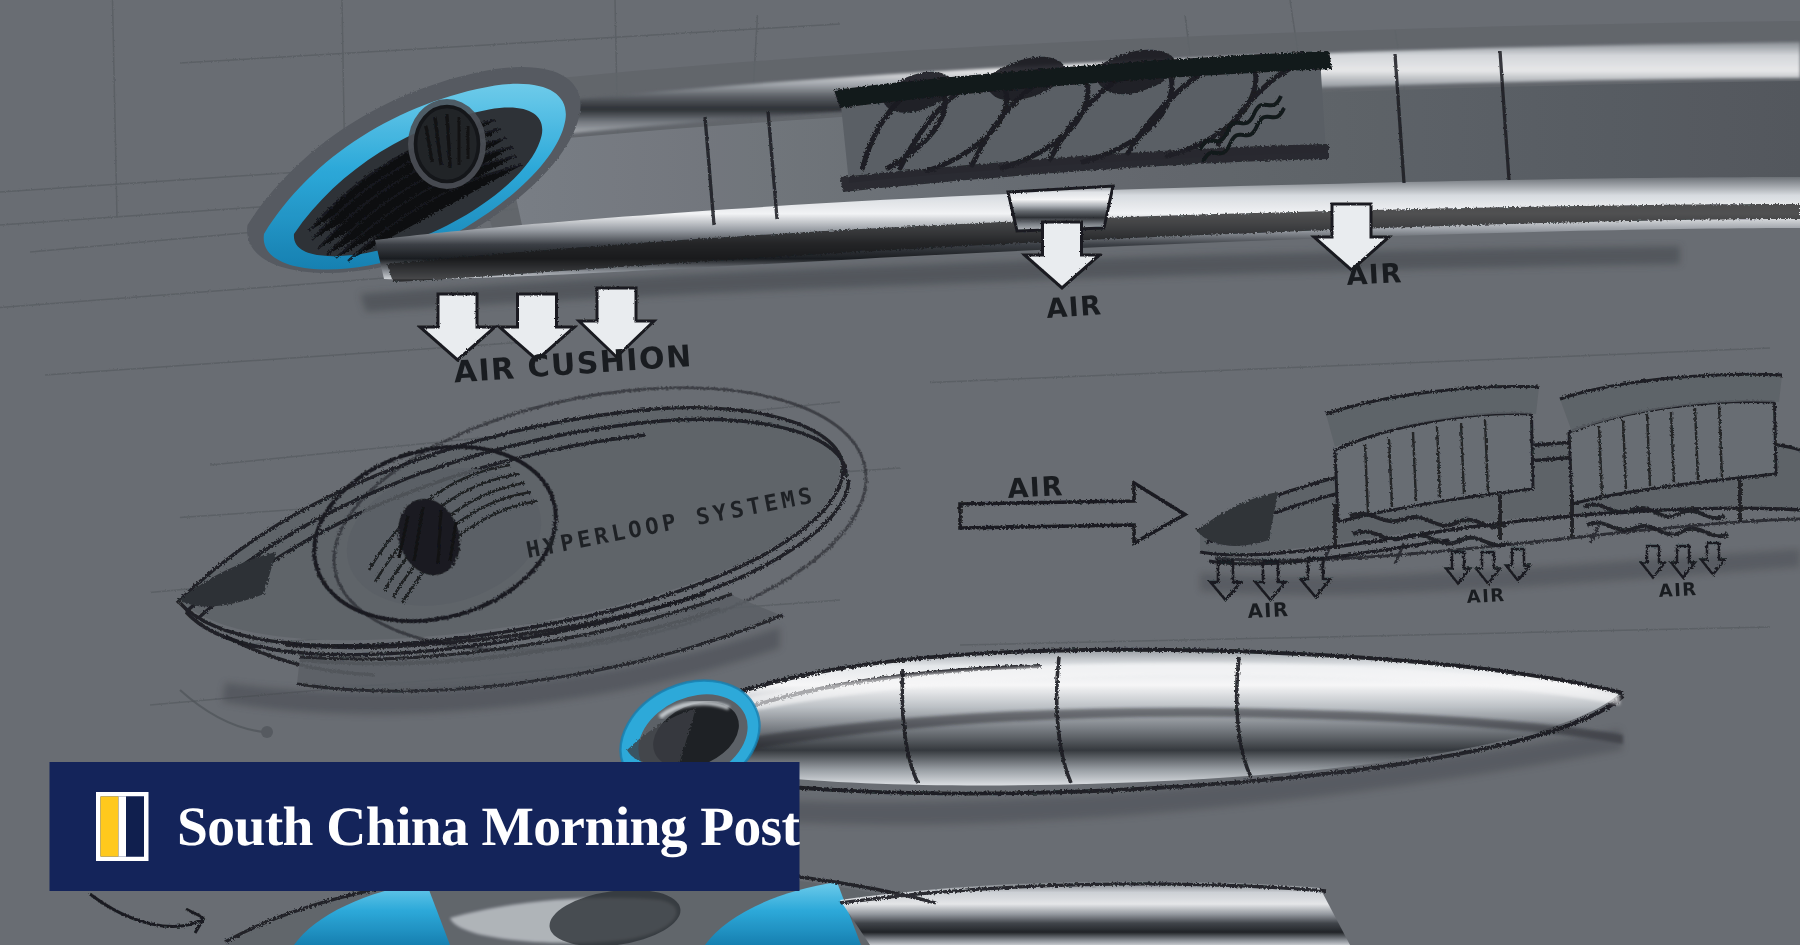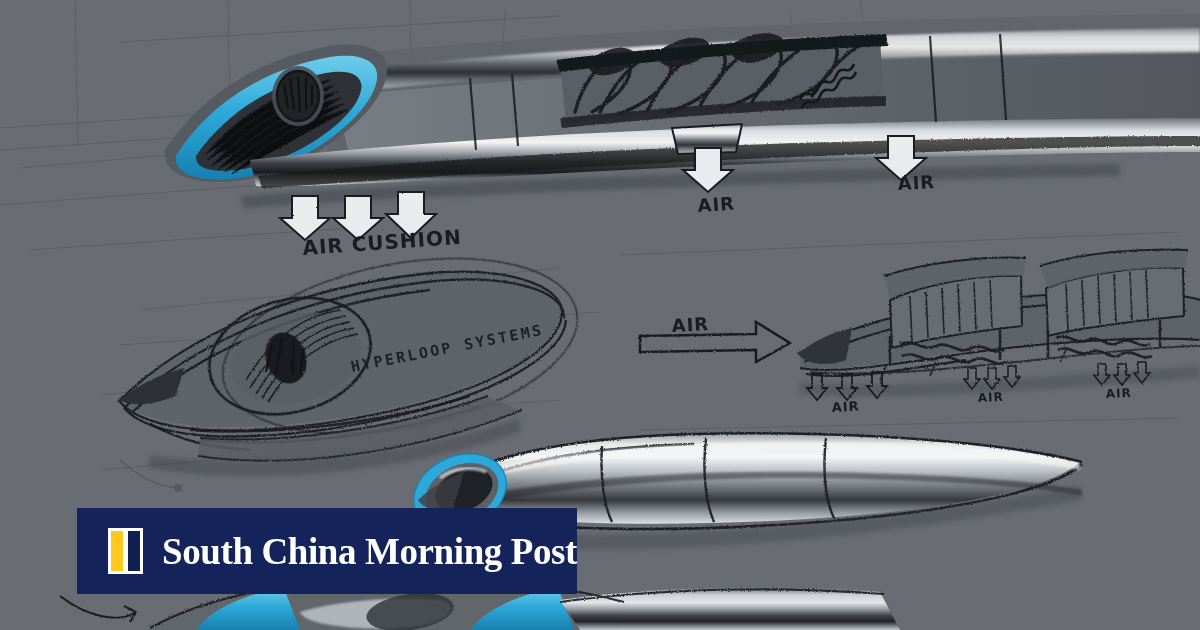--- a/index.html
+++ b/index.html
@@ -27,21 +27,20 @@
   }
 
   
   #scmp-banner{
     position:absolute;
     left:33px;top:508px;
     width:500px;height:86px;
     background:#14245a;
     display:flex;align-items:center;
     box-shadow:0 0 0 0 rgba(0,0,0,0);
-    margin-left:44px;
   }
   #scmp-logo-mark{
     width:46px;height:46px;
     margin-left:31px;
     border:3px solid #ffffff;
     box-sizing:border-box;
     display:flex;
     background:#14245a;
   }
   #scmp-logo-mark .sq{flex:1;}

